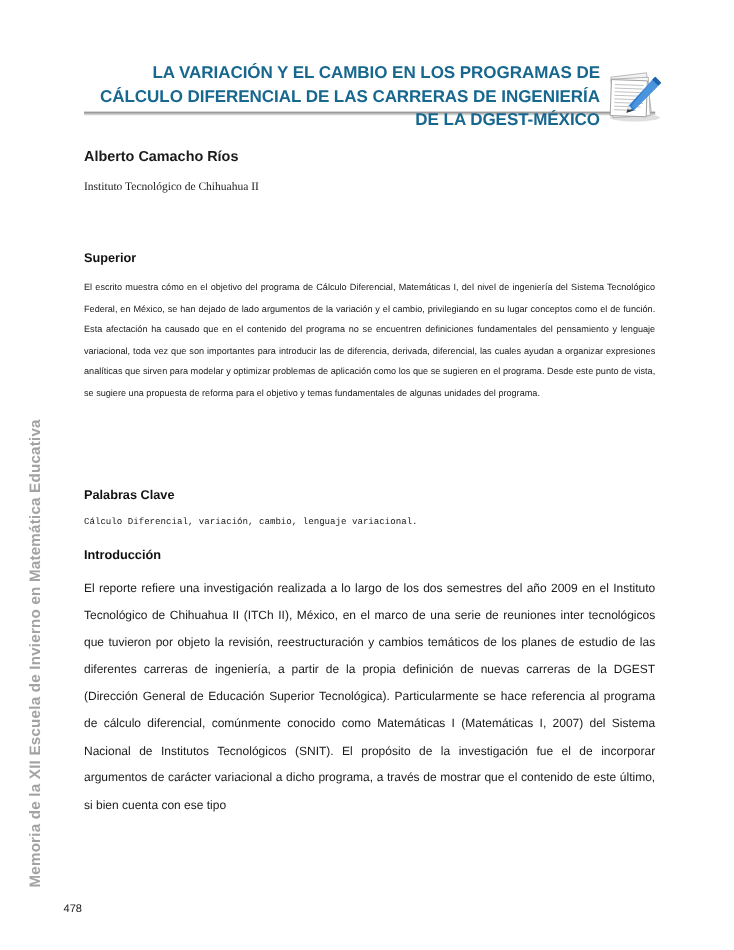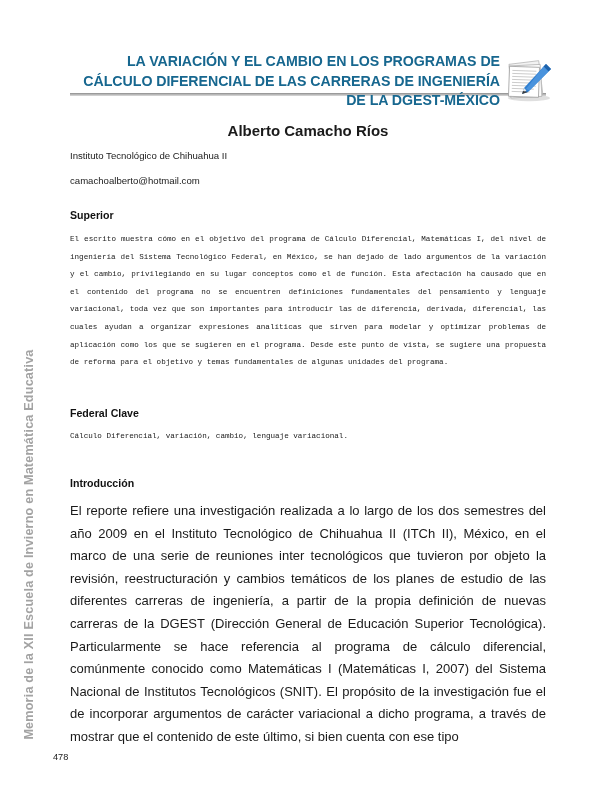--- a/index.html
+++ b/index.html
@@ -87,76 +87,75 @@
 
   
   .col {
     position: absolute;
     left: 70px;
     width: 476px;
   }
 
   .author-block { top: 124px; }
   .author-name {
-    font-size: 15px;
+    font-size: 12px;
     font-weight: bold;
     color: #1a1a1a;
     line-height: 13px;
     margin: 0 0 12px 0;
     font-family: "Liberation Sans", sans-serif;
-    text-align: center;
   }
   .author-line {
     font-size: 9.6px;
     color: #1a1a1a;
     line-height: 13px;
     margin: 0 0 12px 0;
-    font-family: Liberation Sans, sans-serif;
+    font-family: Liberation Serif, serif;
   }
 
   h2.sec-head {
     font-family: "Liberation Sans", sans-serif;
     font-size: 10.6px;
     font-weight: bold;
     color: #111111;
     margin: 0 0 9px 0;
     line-height: 14px;
   }
 
   .abstract-block { top: 208px; }
   .abstract-p {
-    font-family: Liberation Mono, monospace;
+    font-family: Liberation Sans, sans-serif;
     font-size: 7.6px;
     line-height: 17.6px;
     color: #1a1a1a;
     text-align: justify;
     margin: 0;
   }
 
   .keywords-block { top: 406px; }
   .keywords-p {
     font-family: Liberation Mono, monospace;
     font-size: 7.6px;
     line-height: 15px;
     color: #1a1a1a;
     margin: 0;
   }
 
-  .intro-block { top: 476px; }
+  .intro-block { top: 456px; }
   .intro-head {
     font-family: "Liberation Sans", sans-serif;
     font-size: 10.6px;
     font-weight: bold;
     color: #111111;
     margin: 0 0 10px 0;
     line-height: 14px;
   }
   .intro-p {
     font-family: "Liberation Sans", sans-serif;
-    font-size: 13px;
+    font-size: 10px;
     line-height: 22.6px;
     color: #1a1a1a;
     text-align: justify;
     margin: 0;
   }
 
   
   .folio {
     position: absolute;
     left: 53px;
@@ -221,30 +220,29 @@
         <path d="M20 38 L22 32 L24.4 34.4 Z" fill="#e8e8e8"></path>
         <path d="M26 36 L20 38 L21 35 Z" fill="#3a3a3a"></path>
         <path d="M41.5 10.5 L46.5 15.5 L27.5 34.5 L24 33 Z" fill="#4a93dd"></path>
       </g>
     </svg>
   </div>
 
   <div class="col author-block">
     <p class="author-name">Alberto Camacho Ríos</p>
     <p class="author-line">Instituto Tecnológico de Chihuahua II</p>
-    <p class="author-line">camachoalberto@hotmail.com</p>
   </div>
 
   <div class="col abstract-block">
     <h2 class="sec-head">Superior</h2>
     <p class="abstract-p">El escrito muestra cómo en el objetivo del programa de Cálculo Diferencial, Matemáticas I, del nivel de ingeniería del Sistema Tecnológico Federal, en México, se han dejado de lado argumentos de la variación y el cambio, privilegiando en su lugar conceptos como el de función. Esta afectación ha causado que en el contenido del programa no se encuentren definiciones fundamentales del pensamiento y lenguaje variacional, toda vez que son importantes para introducir las de diferencia, derivada, diferencial, las cuales ayudan a organizar expresiones analíticas que sirven para modelar y optimizar problemas de aplicación como los que se sugieren en el programa. Desde este punto de vista, se sugiere una propuesta de reforma para el objetivo y temas fundamentales de algunas unidades del programa.</p>
   </div>
 
   <div class="col keywords-block">
-    <h2 class="sec-head">Federal Clave</h2>
+    <h2 class="sec-head">Palabras Clave</h2>
     <p class="keywords-p">Cálculo Diferencial, variación, cambio, lenguaje variacional.</p>
   </div>
 
   <div class="col intro-block">
     <h2 class="intro-head">Introducción</h2>
     <p class="intro-p">El reporte refiere una investigación realizada a lo largo de los dos semestres del año 2009 en el Instituto Tecnológico de Chihuahua II (ITCh II), México, en el marco de una serie de reuniones inter tecnológicos que tuvieron por objeto la revisión, reestructuración y cambios temáticos de los planes de estudio de las diferentes carreras de ingeniería, a partir de la propia definición de nuevas carreras de la DGEST (Dirección General de Educación Superior Tecnológica). Particularmente se hace referencia al programa de cálculo diferencial, comúnmente conocido como Matemáticas I (Matemáticas I, 2007) del Sistema Nacional de Institutos Tecnológicos (SNIT). El propósito de la investigación fue el de incorporar argumentos de carácter variacional a dicho programa, a través de mostrar que el contenido de este último, si bien cuenta con ese tipo</p>
   </div>
 
   <div class="folio">478</div>
 

